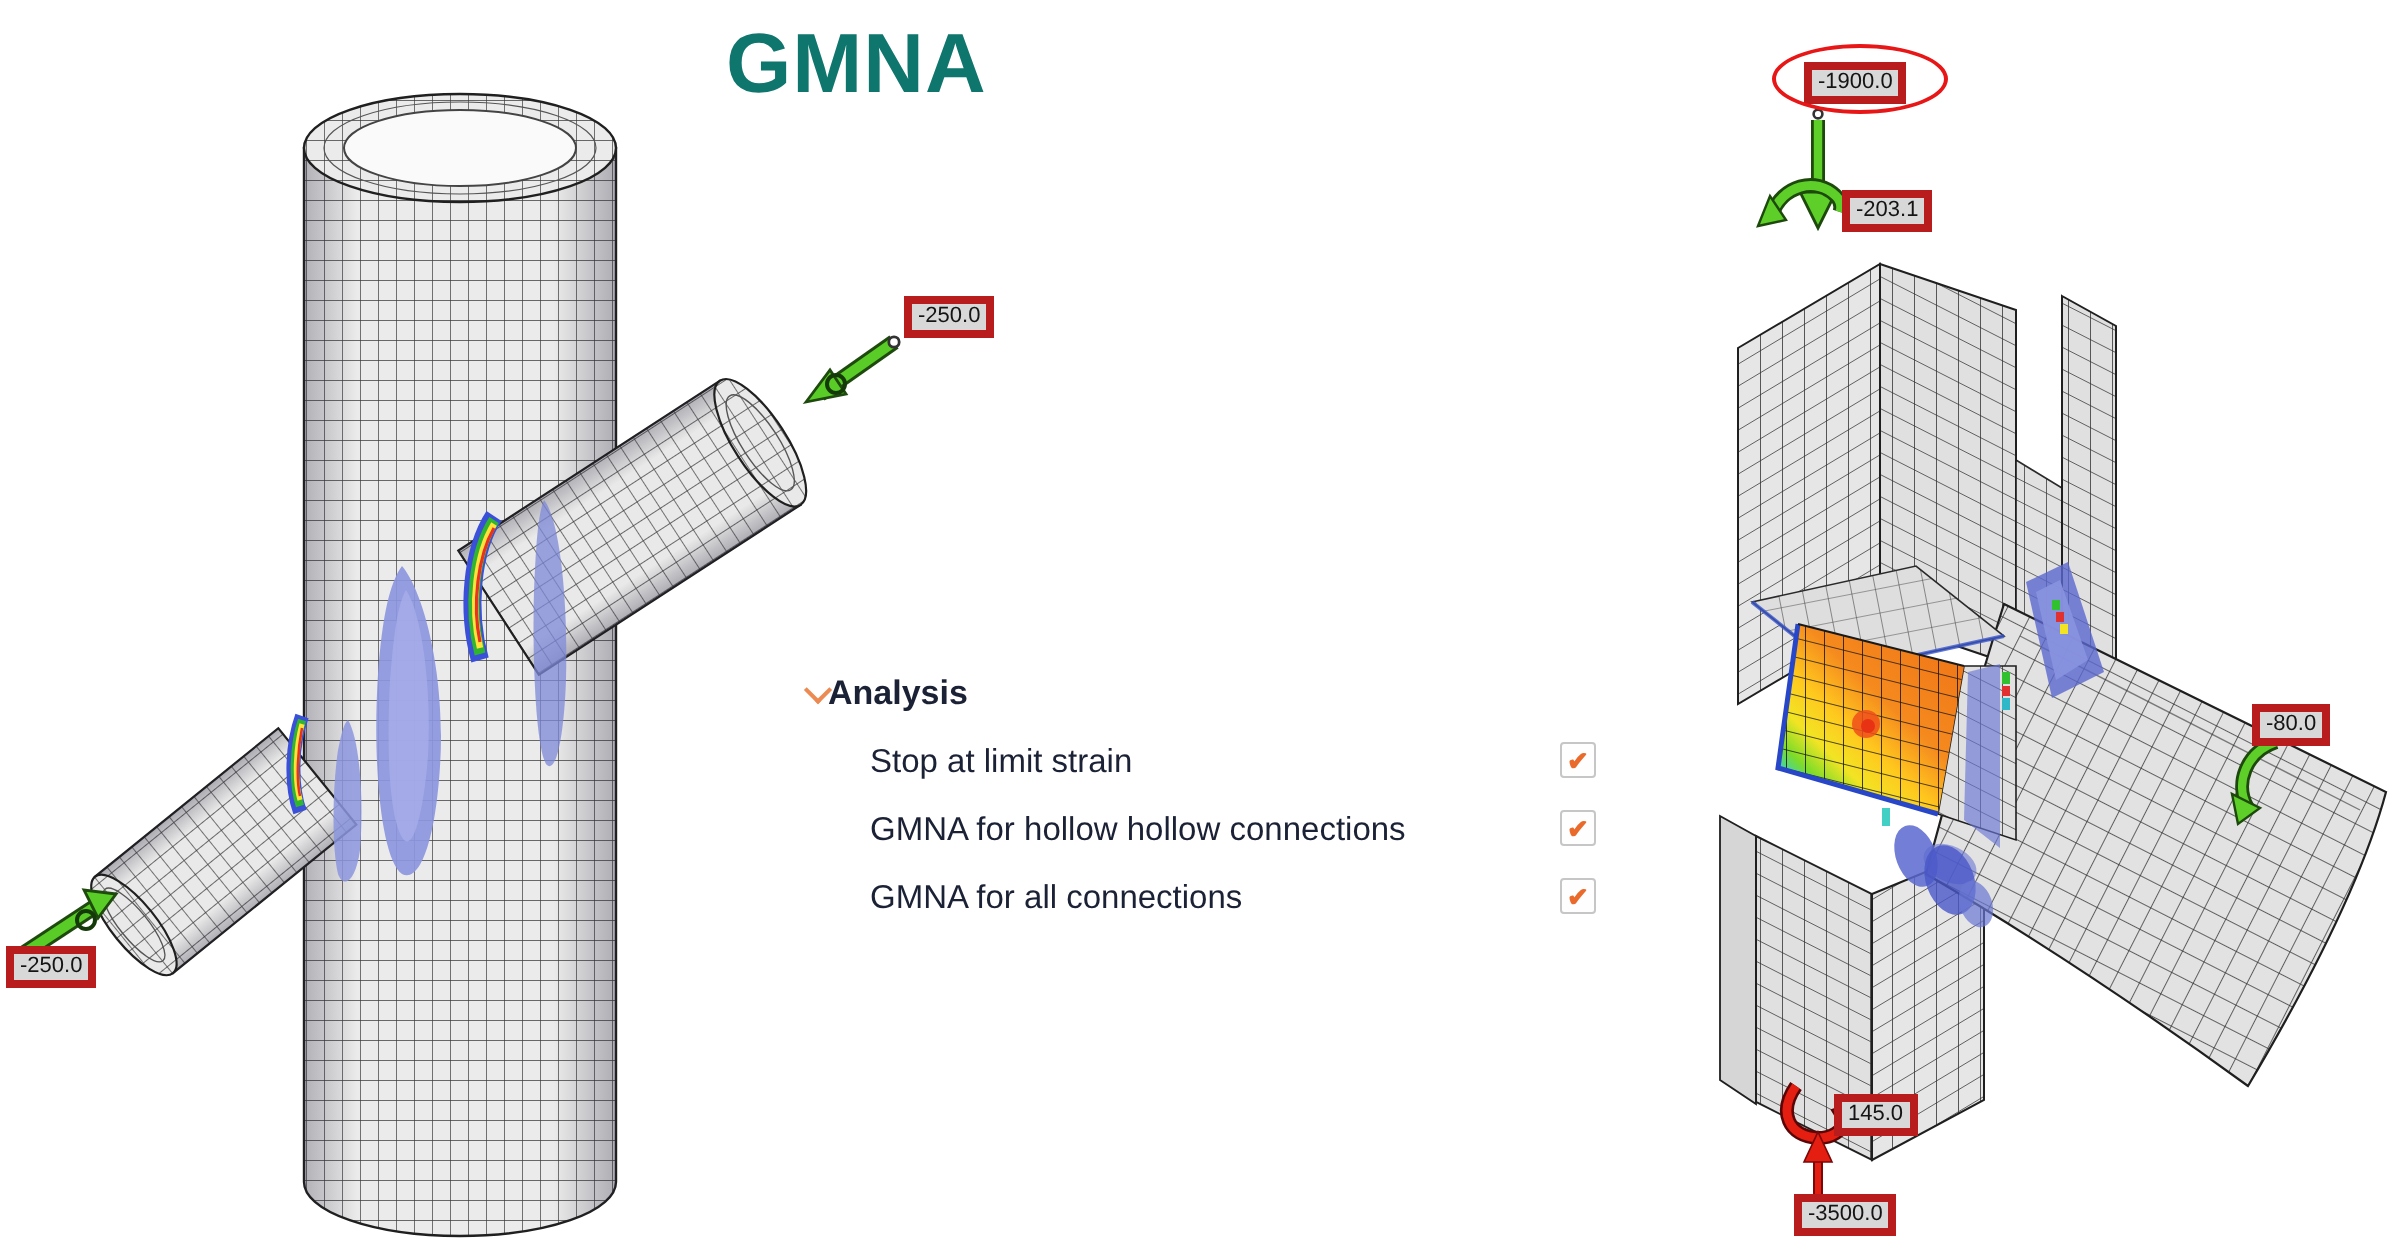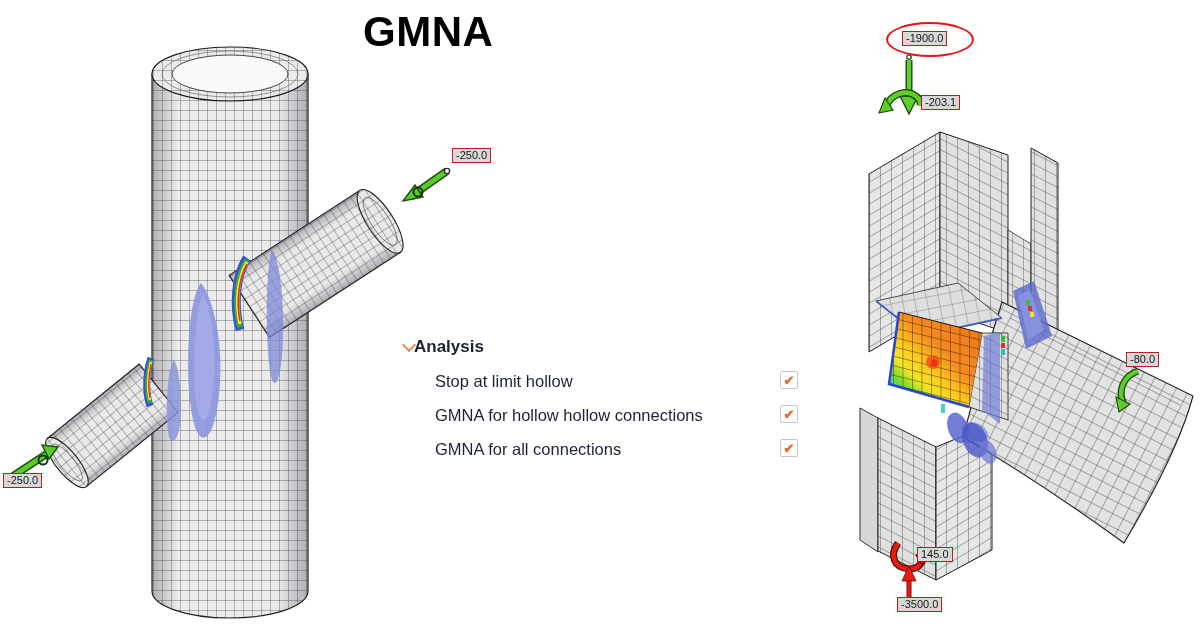--- a/index.html
+++ b/index.html
@@ -1,31 +1,31 @@
 <!DOCTYPE html>
 <html><head>
 <meta charset="utf-8">
 <style>
   html,body{margin:0;padding:0;background:#fff;}
   .canvas{position:relative;width:1200px;height:630px;background:#ffffff;overflow:hidden;
           font-family:"Liberation Sans",sans-serif;}
   .scene{position:absolute;left:0;top:0;z-index:1;}
   .title-row{position:absolute;left:363px;top:8px;z-index:3;display:flex;gap:48px;
-             font-weight:bold;font-size:42px;color:#000000;letter-spacing:.5px;}
+             font-weight:bold;font-size:42px;color:#0f766e;letter-spacing:.5px;}
   .panel{position:absolute;left:402px;top:336px;width:410px;z-index:3;}
   .panel-header{display:flex;align-items:center;height:22px;font-weight:bold;
                 font-size:17px;color:#1c2236;cursor:pointer;}
   .chev{width:8px;height:8px;border-right:2px solid #ec8a52;border-bottom:2px solid #ec8a52;
         transform:rotate(45deg);margin-top:-5px;margin-left:2px;}
   .panel-item{position:relative;height:21px;margin-top:13px;display:flex;align-items:center;
               padding-left:33px;font-size:16.5px;color:#1c2236;}
   .cbx{position:absolute;left:378px;top:0;width:16px;height:16px;background:#fefefe;
        border:1px solid #c6c6c6;border-radius:2px;display:flex;align-items:center;
        justify-content:center;font-size:13px;font-weight:bold;color:#e96a2b;cursor:pointer;}
-  .chip{position:absolute;z-index:2;background:#d8d8d8;border:1px solid #b91c1c;color:#141414;
+  .chip{position:absolute;z-index:2;background:#d8d8d8;border:4px solid #b91c1c;color:#141414;
         font-size:11px;line-height:13px;padding:0 3px;white-space:nowrap;}
   .hl-ellipse{position:absolute;left:886px;top:22px;width:84px;height:31px;z-index:4;
               border:2.5px solid #e81616;border-radius:50%;pointer-events:none;}
 </style>
 </head>
 <body>
 
 <div class="canvas">
 
   <svg class="scene" width="1200" height="630" viewBox="0 0 1200 630">
@@ -231,21 +231,21 @@
   <div class="title-row">
     <span>GMNA</span>
   </div>
 
   <div class="panel">
     <div class="panel-header">
       <span class="chev"></span>
       <span>Analysis</span>
     </div>
     <div class="panel-item">
-      <span>Stop at limit hollow</span>
+      <span>Stop at limit strain</span>
       <span class="cbx">✔</span>
     </div>
     <div class="panel-item">
       <span>GMNA for hollow hollow connections</span>
       <span class="cbx">✔</span>
     </div>
     <div class="panel-item">
       <span>GMNA for all connections</span>
       <span class="cbx">✔</span>
     </div>

